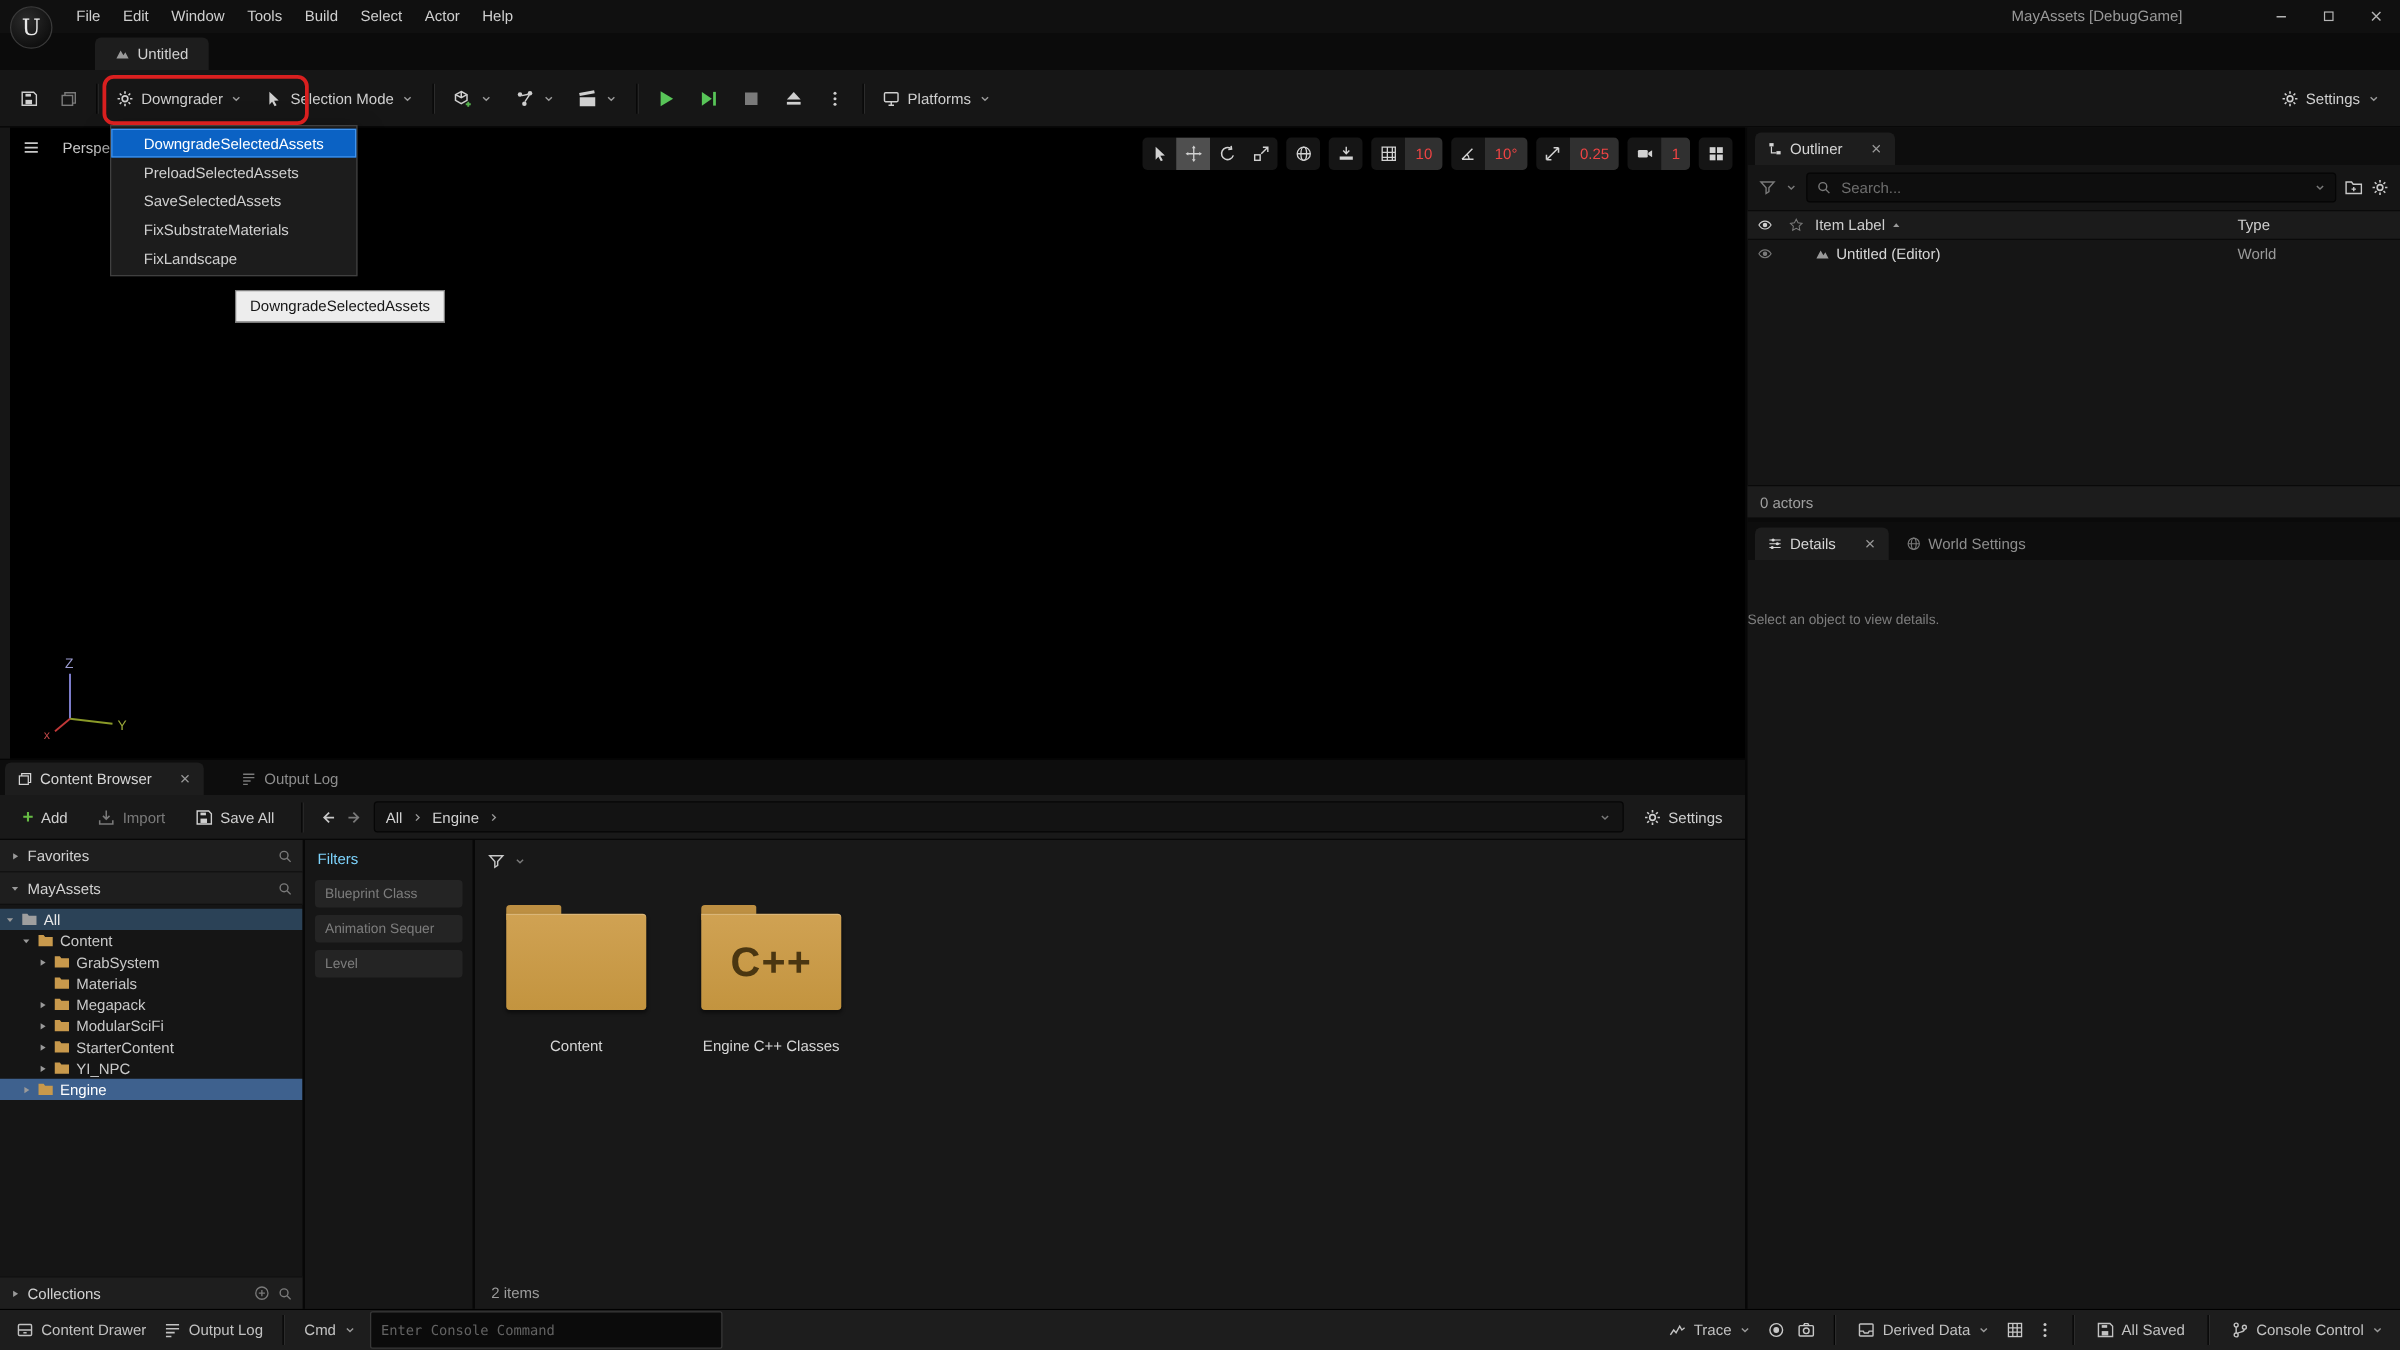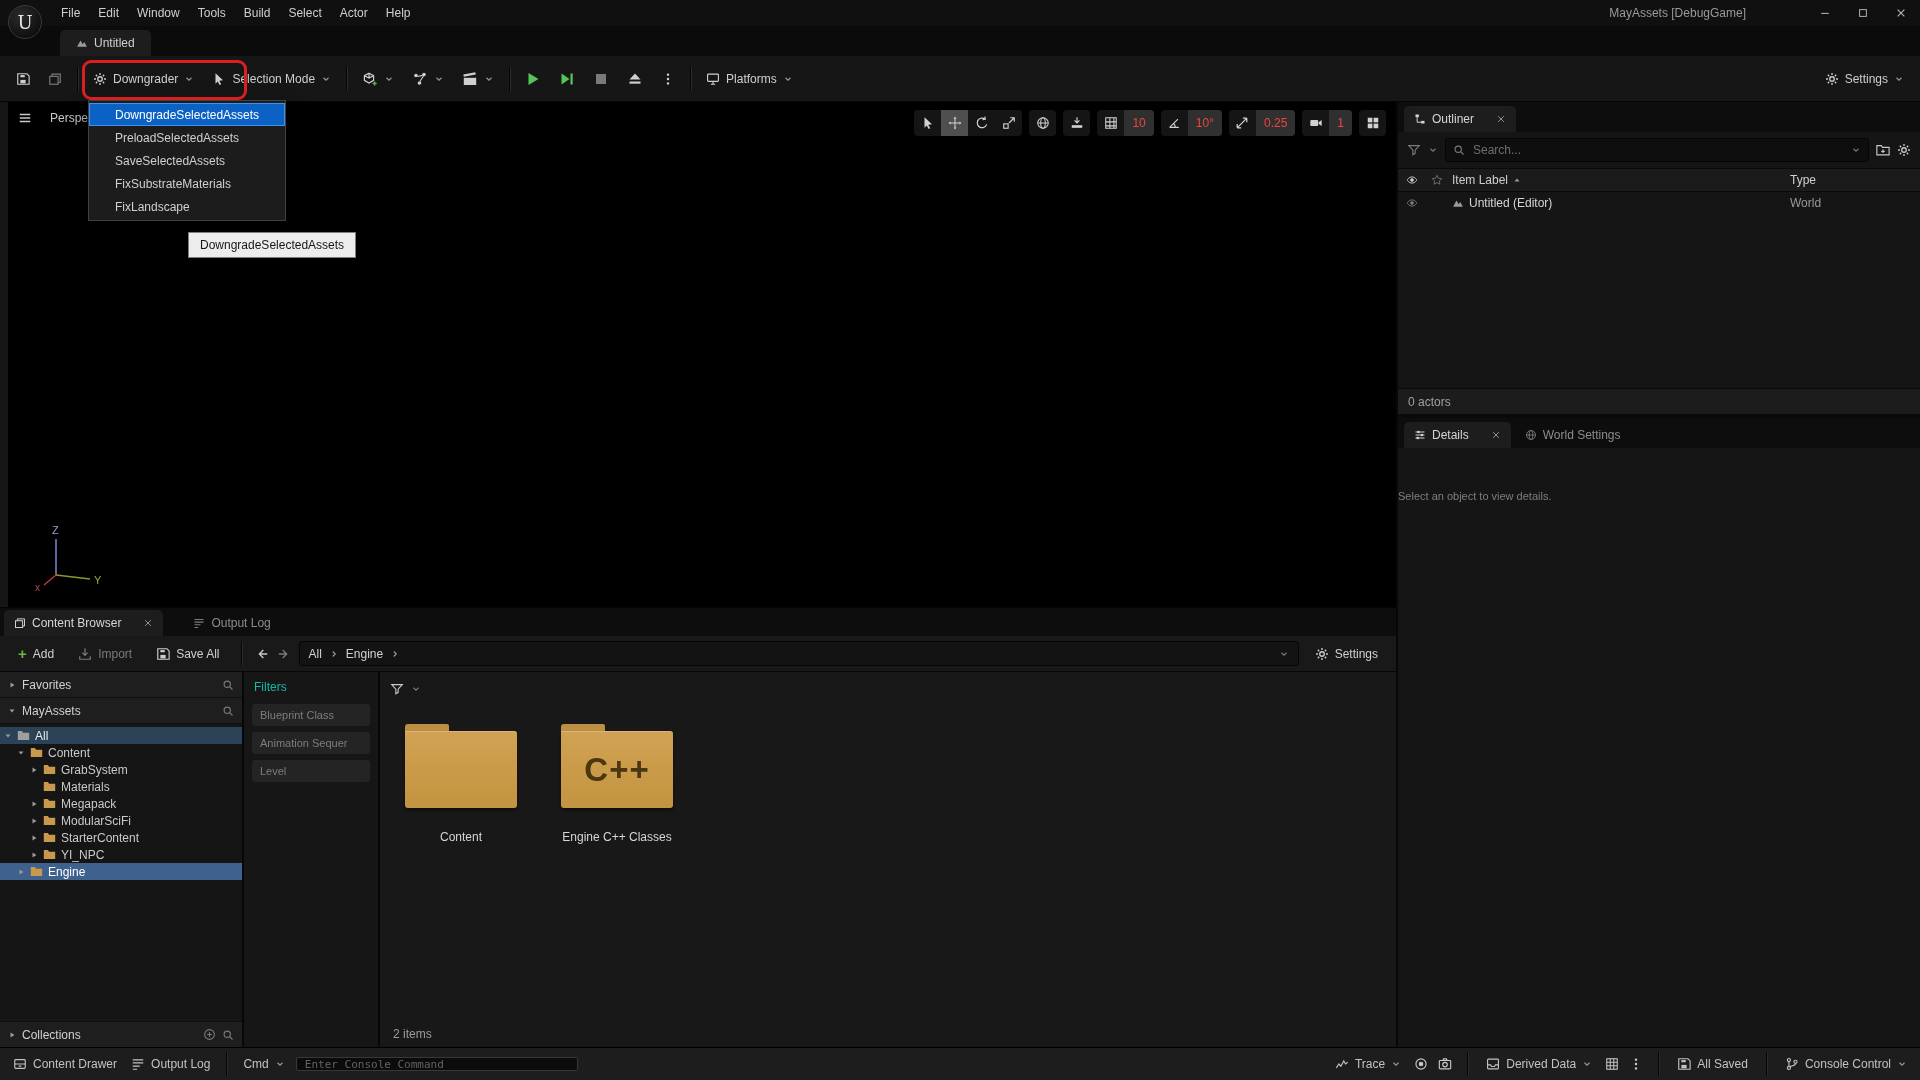--- a/index.html
+++ b/index.html
@@ -11,21 +11,21 @@
   .dim{color:#7a7a7a}.dim2{color:#9a9a9a}.green{color:#58c558}.blue{color:#46a5e8}
   
   .menubar{height:26px;background:#101010;display:flex;align-items:center;padding-left:52px;position:relative}
   .menubar-items{display:flex;height:100%}
   .menu-item{padding:0 9px;display:flex;align-items:center;color:#cfcfcf;cursor:default}
   .menubar-right{margin-left:auto;display:flex;align-items:center}
   .win-title{color:#9a9a9a;margin-right:60px}
   .win-btn{width:38px;height:26px;display:flex;align-items:center;justify-content:center;color:#b5b5b5}
   .logo{position:absolute;left:8px;top:5px;width:34px;height:34px;border-radius:50%;background:radial-gradient(circle at 38% 32%,#2c2c2c,#050505);border:1px solid #3a3a3a;z-index:50;display:flex;align-items:center;justify-content:center;color:#e8e8e8;font-family:"DejaVu Serif",serif;font-size:18px}
   
-  .tabbar{height:30px;background:#0b0b0b;display:flex;align-items:flex-end;padding-left:60px}
+  .tabbar{height:30px;background:#0b0b0b;display:flex;align-items:flex-end;padding-left:76px}
   .tab{height:26px;background:#1d1d1d;border-radius:5px 5px 0 0;display:flex;align-items:center;gap:6px;padding:0 16px;color:#d0d0d0}
   
   .toolbar{height:46px;background:#161616;border-bottom:1px solid #050505;display:flex;align-items:center;padding:0 8px;gap:2px}
   .tb-btn{height:30px;display:flex;align-items:center;gap:6px;padding:0 8px;border-radius:3px;color:#cfcfcf;white-space:nowrap}
   .tb-btn.dimbtn{color:#7a7a7a}
   .tb-sep{width:1px;height:24px;background:#050505;box-shadow:1px 0 0 #2b2b2b;margin:0 5px;flex:none}
   .right-settings{margin-left:auto}
   .plus-green{color:#66bb44;font-size:15px;font-weight:700;line-height:1}
   
   .main{display:flex;height:945px}
@@ -72,37 +72,37 @@
   .src-head{height:26px;flex:none;display:flex;align-items:center;gap:6px;padding:0 8px;background:#1e1e1e;border-bottom:1px solid #0f0f0f;color:#d2d2d2}
   .src-head.collections{margin-top:auto;border-top:1px solid #0f0f0f;border-bottom:none}
   .ml-auto{margin-left:auto}
   .tree{flex:1;padding-top:3px;overflow:hidden}
   .tree-row{height:17px;display:flex;align-items:center;gap:5px;color:#c9c9c9;white-space:nowrap}
   .tree-row.sel-strong{background:#3e618e;color:#fff}
   .tree-row.sel-soft{background:#2b4257;color:#e8e8e8}
   .tree-folder{color:#c8994c}
   .tree-folder.gray{color:#9f9f9f}
   .cb-filters{width:136px;border-right:2px solid #070707;padding:7px 8px;background:#161616}
-  .filters-title{color:#14b8a6;margin:1px 0 10px 2px}
+  .filters-title{color:#7dd3fc;margin:1px 0 10px 2px}
   .filter-pill{height:22px;background:#242424;border-radius:3px;display:flex;align-items:center;padding:0 8px;color:#7d7d7d;margin-bottom:6px;font-size:11px;white-space:nowrap;overflow:hidden}
   .cb-assets{flex:1;display:flex;flex-direction:column;background:#181818;min-width:0}
   .assets-search-row{height:34px;display:flex;align-items:center;gap:7px;padding:0 10px;flex:none}
   .assets-search-row .search-box{flex:none;width:492px}
   .asset-grid{flex:1;display:flex;gap:22px;padding:18px 6px 0 14px;align-items:flex-start;min-height:0}
   .tile{width:134px;display:flex;flex-direction:column;align-items:center}
   .folder-big{width:112px;height:84px;position:relative;margin-bottom:22px}
   .folder-big .flap{position:absolute;left:0;top:0;width:44px;height:12px;border-radius:3px 2px 0 0;background:#bd8f42}
   .folder-big .fbody{position:absolute;left:0;top:7px;right:0;bottom:0;background:linear-gradient(180deg,#d0a253 0%,#c3943f 100%);border-radius:0 3px 3px 3px;box-shadow:inset 0 1px 0 rgba(255,255,255,.22),0 2px 3px rgba(0,0,0,.45)}
   .folder-big .cpp{position:absolute;left:0;top:7px;right:0;bottom:0;display:flex;align-items:center;justify-content:center;font-size:33px;font-weight:bold;color:#4a3611;letter-spacing:1px}
   .tile-label{color:#d6d6d6;text-align:center}
   .assets-footer{height:26px;display:flex;align-items:center;padding-left:13px;color:#9c9c9c;flex:none}
   
   .statusbar{height:33px;background:#1d1d1d;border-top:1px solid #000;display:flex;align-items:center;gap:8px;padding:0 10px}
   .sb-item{display:flex;align-items:center;gap:6px;color:#c2c2c2;padding:0 3px;white-space:nowrap}
-  .console-input{width:282px;height:14px;background:#0b0b0b;border:1px solid #383838;border-radius:2px;color:#cfcfcf;padding:0 8px;font-family:"DejaVu Sans Mono",monospace;font-size:11px;outline:none}
+  .console-input{width:282px;height:30px;background:#0b0b0b;border:1px solid #383838;border-radius:2px;color:#cfcfcf;padding:0 8px;font-family:"DejaVu Sans Mono",monospace;font-size:11px;outline:none}
   .console-input::placeholder{color:#636363}
   .sb-right{margin-left:auto;display:flex;align-items:center;gap:10px}
   
   .dd-menu{position:absolute;left:88px;top:100px;width:198px;background:#1c1c1c;border:1px solid #404040;box-shadow:0 8px 18px rgba(0,0,0,.65);z-index:120;padding:2px 0}
   .dd-item{height:23px;display:flex;align-items:center;padding-left:26px;color:#d0d0d0;white-space:nowrap}
   .dd-item.selected{background:#0b62c4;outline:1px solid #3f93ef;outline-offset:-1px;color:#fff}
   .red-box{position:absolute;left:82px;top:60px;width:165px;height:40px;border:3px solid #d91f1f;border-radius:9px;z-index:200;pointer-events:none}
   .tooltip{position:absolute;left:188px;top:232px;background:#ededed;color:#161616;border:1px solid #7f7f7f;padding:5px 11px;z-index:300;box-shadow:0 3px 8px rgba(0,0,0,.5);white-space:nowrap}
 </style>
 </head>

